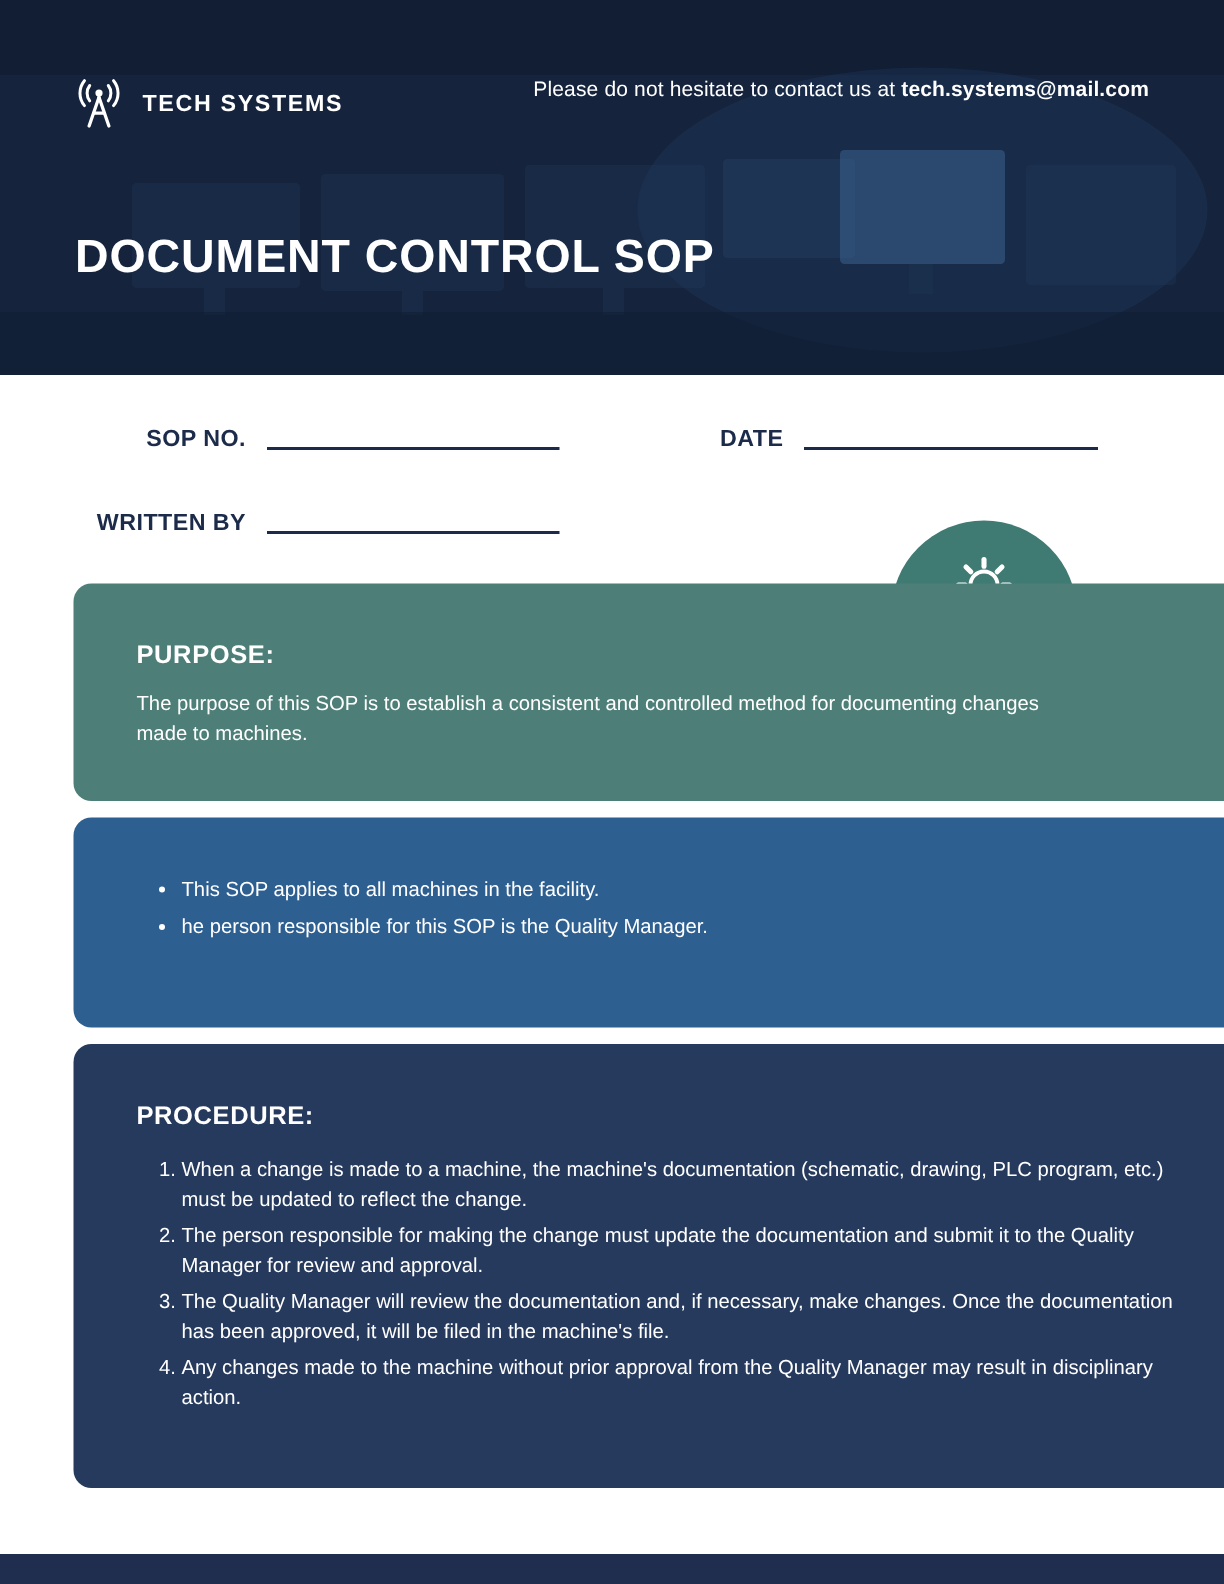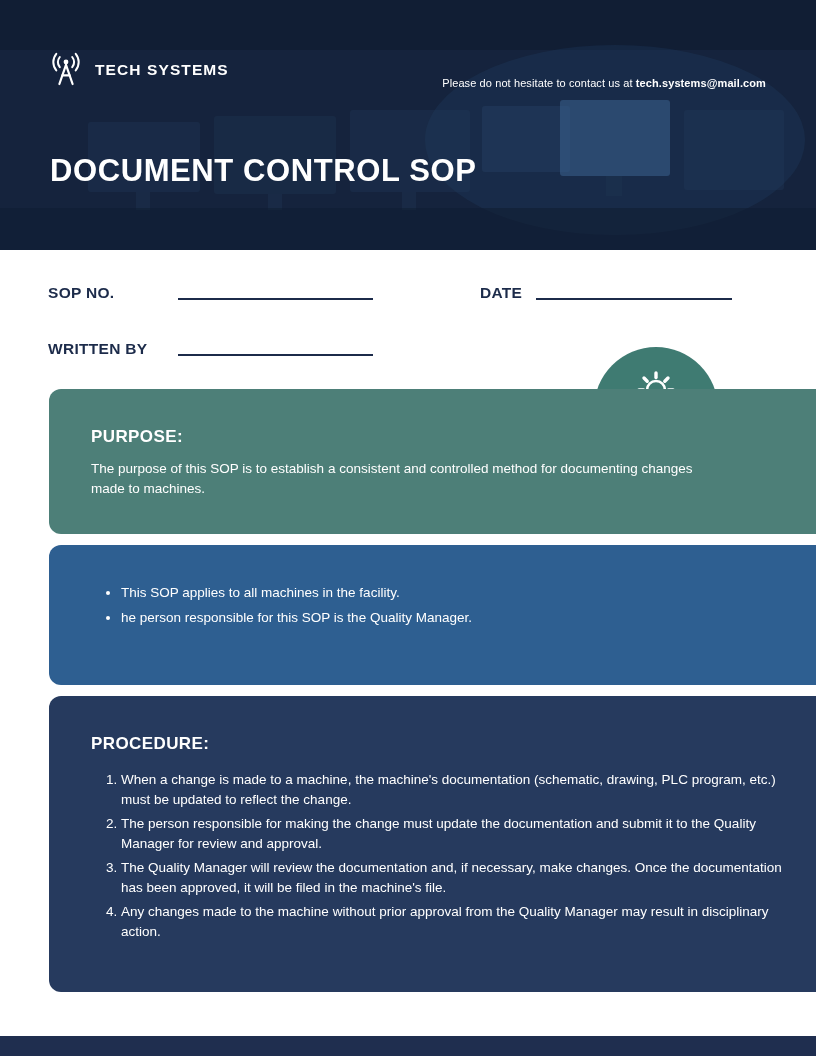--- a/index.html
+++ b/index.html
@@ -33,38 +33,38 @@
   .hero-bg{position:absolute;inset:0;}
   .hero-top{
     position:absolute;top:50px;left:46px;
     display:flex;align-items:center;gap:9px;
   }
   .logo-icon{width:40px;height:40px;display:block;}
   .brand{
     font-size:15.5px;font-weight:700;letter-spacing:1.1px;
   }
   .hero-contact{
-    position:absolute;top:77px;right:50px;
-    font-size:11px;letter-spacing:0.1px;
+    position:absolute;top:51px;right:50px;
+    font-size:14px;letter-spacing:0.1px;
   }
   .hero-contact b{font-weight:700;}
   .hero-title{
     position:absolute;top:150px;left:50px;
     font-size:31px;font-weight:700;line-height:42px;letter-spacing:0.6px;
   }
   .hero-title span{display:block;}
 
   
   .fields{position:relative;height:139px;}
   .field{position:absolute;display:flex;align-items:flex-start;}
   .field-label{
     font-size:15.5px;font-weight:700;color:var(--text_dark);
     letter-spacing:0.3px;line-height:21px;
   }
-  .field-label.fixed{width:116px;}
+  .field-label.fixed{width:116px;text-align:right;}
   .field-line{
     margin-left:14px;width:195px;height:18px;
     border-bottom:2.5px solid var(--text_dark);
   }
   .f-sop{left:48px;top:32px;}
   .f-date{left:480px;top:32px;}
   .f-date .field-line{width:196px;}
   .f-written{left:48px;top:88px;}
 
   

